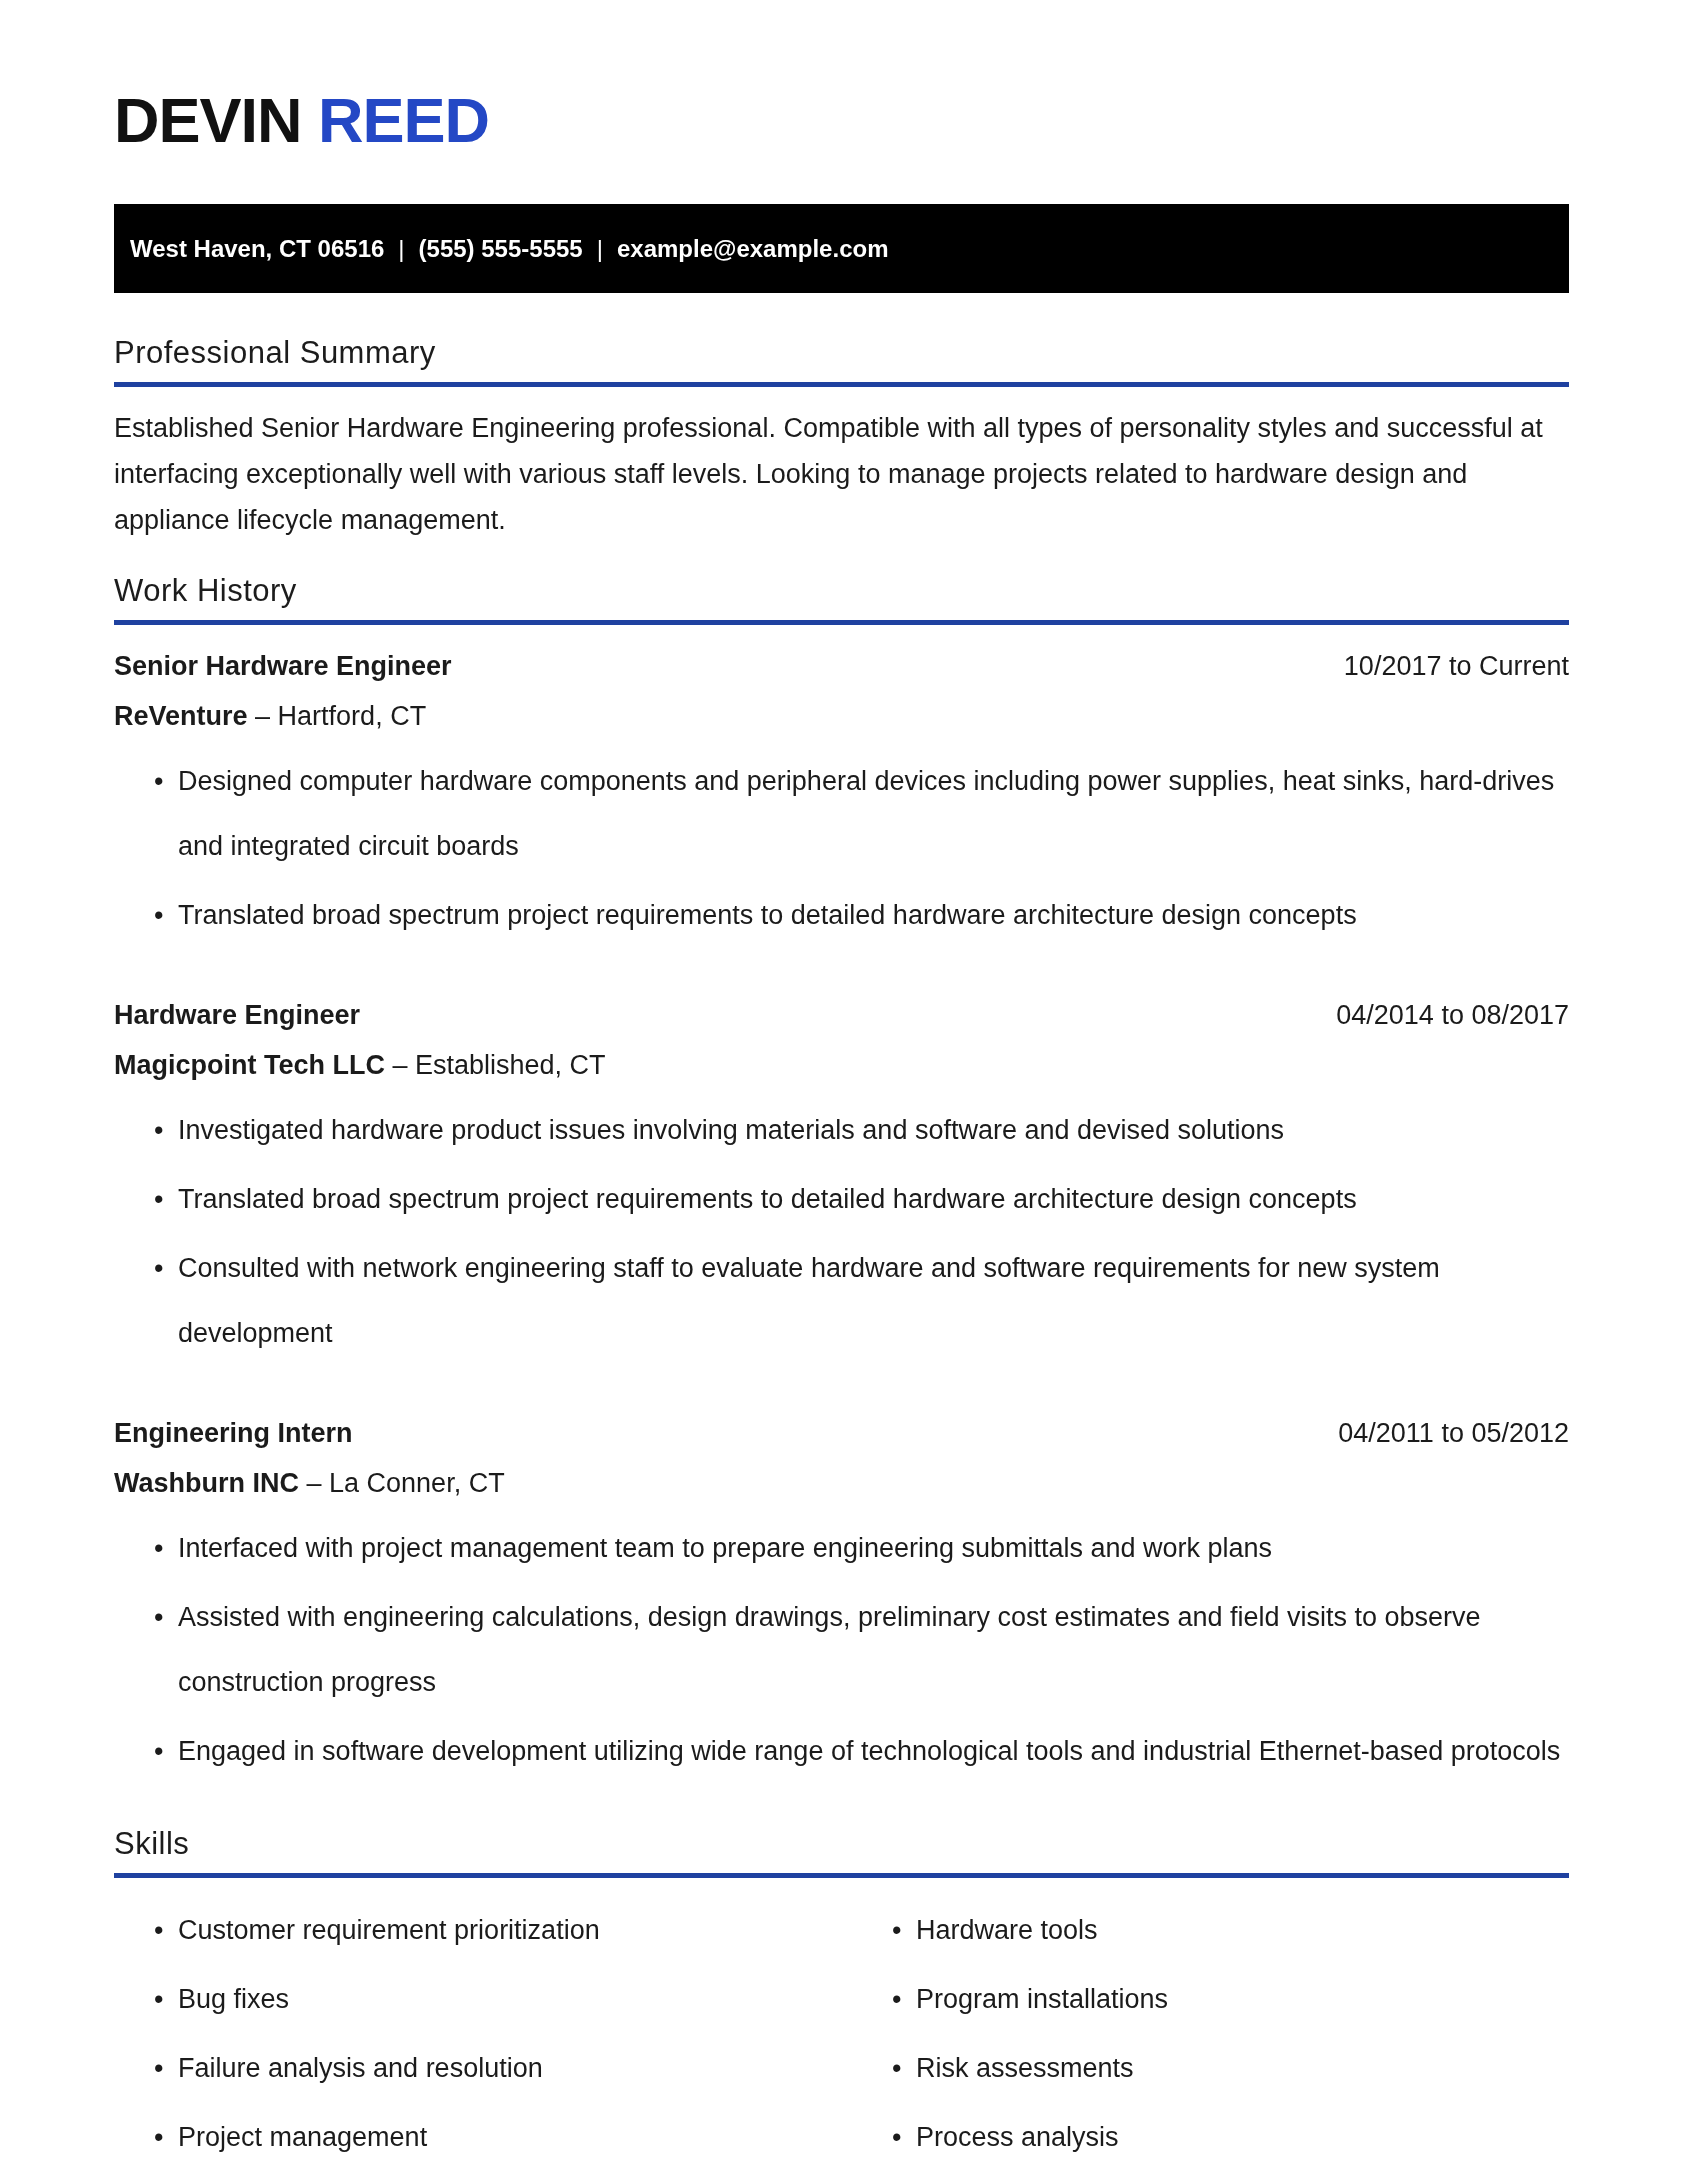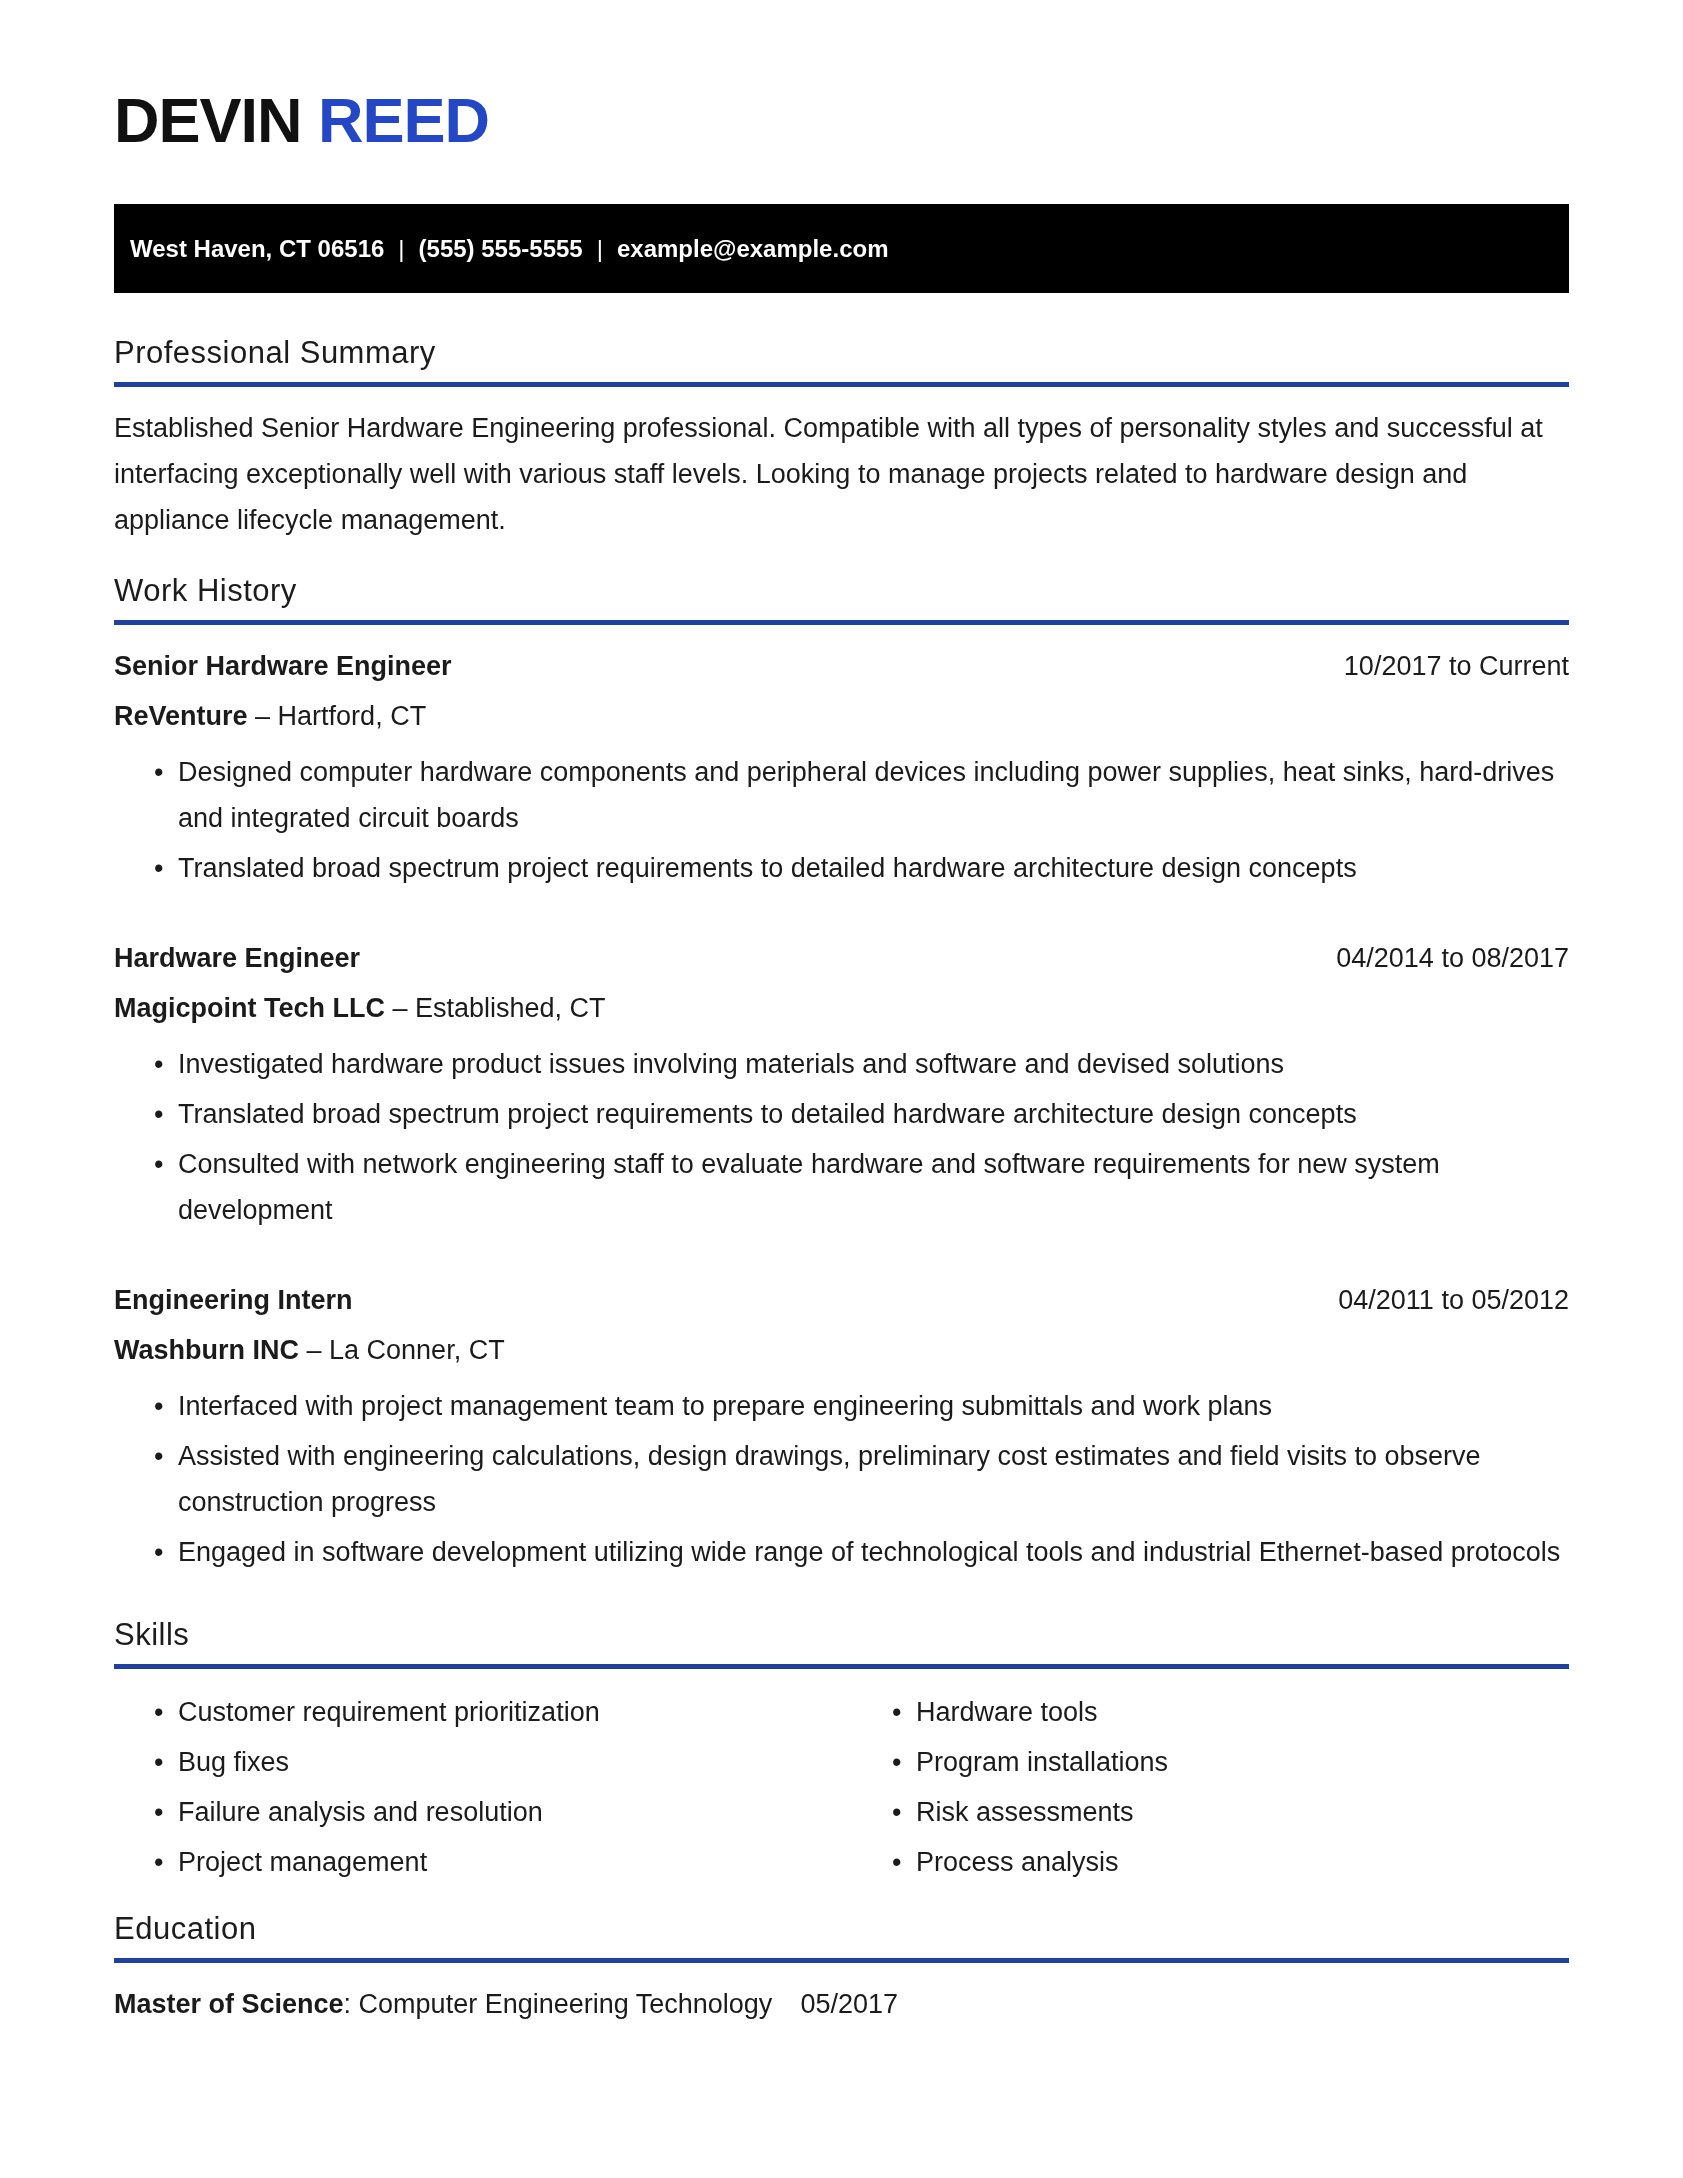--- a/index.html
+++ b/index.html
@@ -78,21 +78,21 @@
 
   ul.bullets {
     list-style: none;
     margin: 10px 0 0 0;
     padding: 0 0 0 40px;
   }
   ul.bullets li {
     position: relative;
     padding-left: 24px;
     font-size: 27px;
-    line-height: 46px;
+    line-height: 65px;
     margin-bottom: 4px;
   }
   ul.bullets li::before {
     content: "\2022";
     position: absolute;
     left: 0;
     top: 0;
   }
 
   

